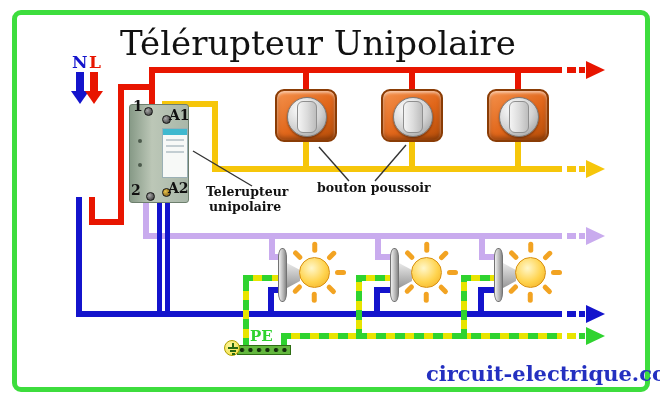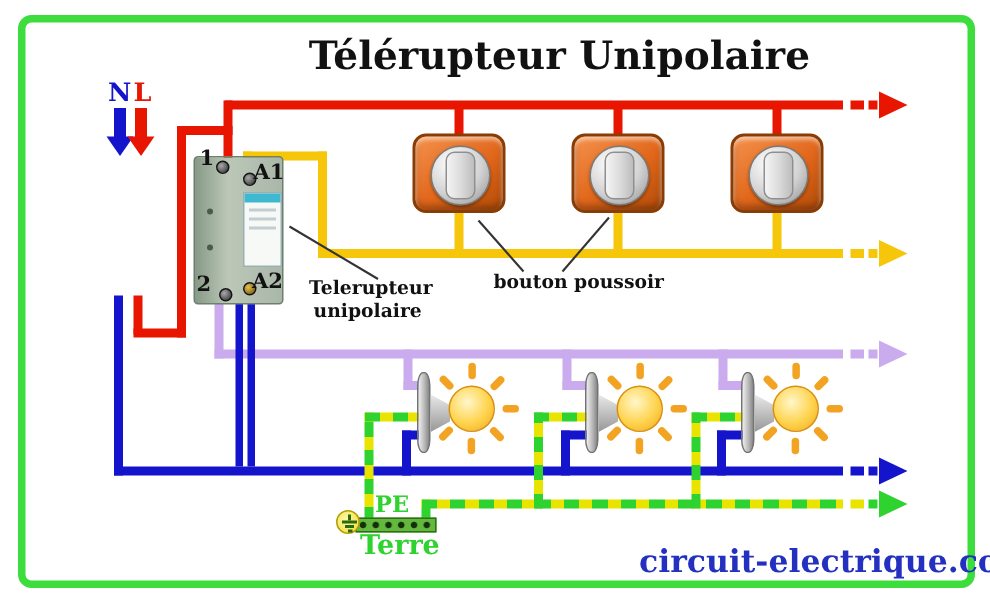--- a/index.html
+++ b/index.html
@@ -24,21 +24,21 @@
   .ah-yel{border-left-color:var(--yellow,#f6c60a);}
   .ah-lav{border-left-color:var(--lavender,#c9abee);}
   .ah-grn{border-left-color:var(--pe_green,#2fd32f);}
   
   .av{position:absolute;width:0;height:0;border-left:9px solid transparent;border-right:9px solid transparent;
       border-top:13px solid #000;}
   .av-blue{border-top-color:var(--blue,#1414cc);}
   .av-red{border-top-color:var(--red,#e81500);}
   
   .t{position:absolute;white-space:nowrap;}
-  #title{left:120px;top:23px;width:420px;text-align:right;font-size:26px;font-weight:bold;color:#111;}
+  #title{left:120px;top:23px;width:420px;text-align:left;font-size:34px;font-weight:normal;color:#111;}
   #watermark{left:426px;top:361px;font-size:21px;font-weight:bold;color:var(--watermark_blue,#2430c0);}
   .nl{font-size:17px;font-weight:bold;}
   .term{font-size:14px;font-weight:bold;color:#111;}
   .cap{font-size:12.5px;font-weight:bold;color:#111;}
   .peg{font-weight:bold;color:var(--label_green,#2fd32f);}
   
   #breaker{position:absolute;left:60px;top:103px;width:48px;height:101px;box-sizing:border-box;
            background:linear-gradient(90deg,#cfcfcf,#fbfbfb 30%,#f4f4f1 72%,#c9c9c9);
            border:1px solid #a5a5a5;border-radius:3px;}
   #breaker .lever{position:absolute;left:21px;top:56px;width:26px;height:17px;box-sizing:border-box;
@@ -193,21 +193,21 @@
     <div class="rocker"></div>
   </div>
   <div class="pbtn" style="left:381px;top:89px;">
     <div class="ring"></div>
     <div class="rocker"></div>
   </div>
   <div class="pbtn" style="left:487px;top:89px;">
     <div class="ring"></div>
     <div class="rocker"></div>
   </div>
-  <div class="t cap" style="left:317px;top:180px;margin-left:12px;">bouton poussoir</div>
+  <div class="t cap" style="left:317px;top:180px;">bouton poussoir</div>
 
   <div class="lamp" style="left:276px;top:242px;">
     <div class="ray" style="transform:rotate(-135deg) translateX(24px);"></div>
     <div class="ray" style="transform:rotate(-90deg) translateX(25px);"></div>
     <div class="ray" style="transform:rotate(-45deg) translateX(24px);"></div>
     <div class="ray" style="transform:rotate(0deg) translateX(26px);"></div>
     <div class="ray" style="transform:rotate(45deg) translateX(24px);"></div>
     <div class="ray" style="transform:rotate(90deg) translateX(25px);"></div>
     <div class="ray" style="transform:rotate(135deg) translateX(24px);"></div>
     <div class="plate"></div>
@@ -240,21 +240,20 @@
   </div>
 
   <div id="pebar"></div>
   <div id="earth">
     <i style="left:7px;top:2px;width:2px;height:4px;"></i>
     <i style="left:3px;top:6px;width:10px;height:2px;"></i>
     <i style="left:5px;top:9px;width:6px;height:2px;"></i>
     <i style="left:6.5px;top:12px;width:3px;height:2px;"></i>
   </div>
   <div class="t peg" style="left:250px;top:327px;font-size:15px;">PE</div>
-  <div class="t peg" style="left:240px;top:353px;font-size:18px;">Terre</div>
 
   <svg id="lines">
     <line x1="193" y1="151" x2="252" y2="186" stroke="#333" stroke-width="1.4"></line>
     <line x1="319" y1="147" x2="349" y2="181" stroke="#333" stroke-width="1.4"></line>
     <line x1="406" y1="145" x2="375" y2="181" stroke="#333" stroke-width="1.4"></line>
   </svg>
 
   <div id="watermark" class="t">circuit-electrique.com</div>
 </div>
 

